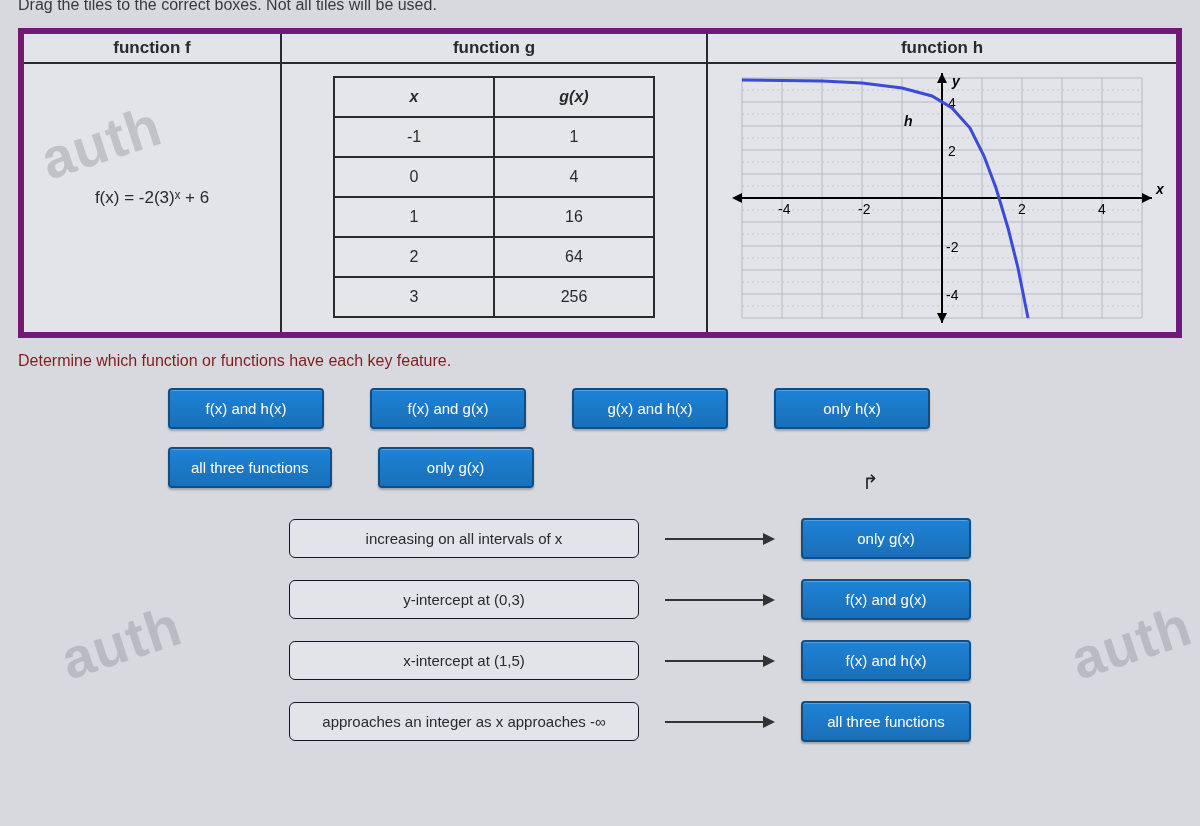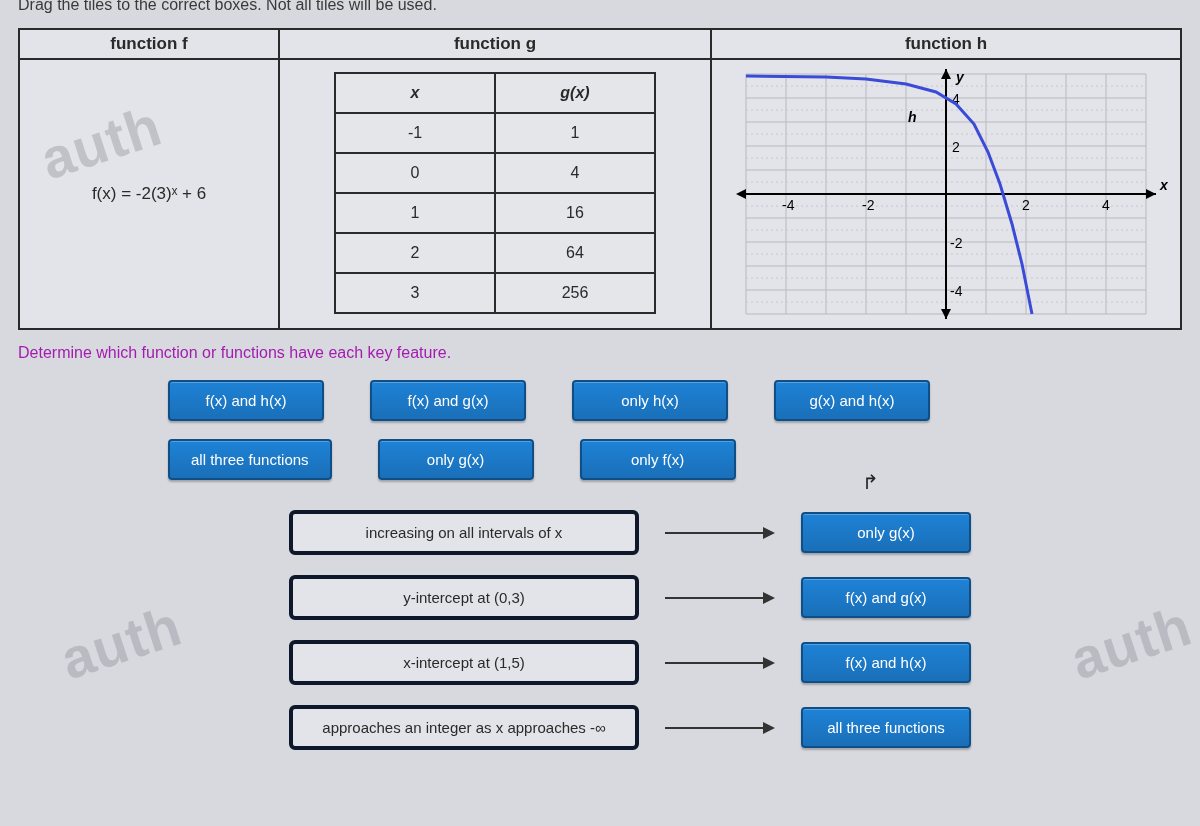--- a/index.html
+++ b/index.html
@@ -22,21 +22,21 @@
     color: #3a3a3a;
     margin: 0 0 14px 0;
     font-weight: 400;
   }
   .top-cut { margin-top: -4px; }
 
   
   .def-table {
     width: 100%;
     border-collapse: collapse;
-    border: 2px solid #701a75;
+    border: 6px solid #701a75;
     background: #e3e4e9;
   }
   .def-table > tbody > tr > td,
   .def-table > tbody > tr > th {
     border: 2px solid #2a2a2a;
     text-align: center;
     vertical-align: middle;
     padding: 4px;
   }
   .def-table th {
@@ -71,21 +71,21 @@
   .graph-cell { width: 460px; padding: 0; }
   .graph-box {
     width: 460px;
     height: 260px;
     position: relative;
   }
   .graph-box svg { display:block; }
 
   .subinstr {
     font-size: 16px;
-    color: #a21caf;
+    color: #7f1d1d;
     margin: 14px 0 18px 0;
   }
 
   
   .tiles {
     display: flex;
     flex-direction: column;
     gap: 18px;
     margin-left: 150px;
     margin-bottom: 30px;
@@ -118,21 +118,21 @@
     margin-left: 120px;
     margin-right: 60px;
   }
   .frow {
     display: flex;
     align-items: center;
     gap: 26px;
   }
   .flabel {
     width: 350px;
-    border: 4px solid #0f172a;
+    border: 1px solid #0f172a;
     border-radius: 6px;
     background: #e3e4e9;
     text-align: center;
     padding: 10px 8px;
     font-size: 15px;
     color: #2a2a2a;
   }
   .arrow {
     width: 110px;
     height: 2px;
@@ -288,27 +288,26 @@
     </tr>
     </tbody>
   </table>
 
   <p class="subinstr">Determine which function or functions have each key feature.</p>
 
   <div class="tiles">
     <div class="tile-row">
       <div class="tile">f(x) and h(x)</div>
       <div class="tile">f(x) and g(x)</div>
+      <div class="tile">g(x) and h(x)</div>
       <div class="tile">only h(x)</div>
-      <div class="tile">g(x) and h(x)</div>
     </div>
     <div class="tile-row">
       <div class="tile">all three functions</div>
       <div class="tile">only g(x)</div>
-      <div class="tile">only f(x)</div>
     </div>
   </div>
 
   <div class="features">
     <div class="frow">
       <div class="flabel">increasing on all intervals of x</div>
       <div class="arrow">
         <svg width="110" height="20">
             <line x1="0" y1="10" x2="100" y2="10" stroke="#333" stroke-width="2"></line>
             <polygon points="110,10 98,4 98,16" fill="#333"></polygon>

